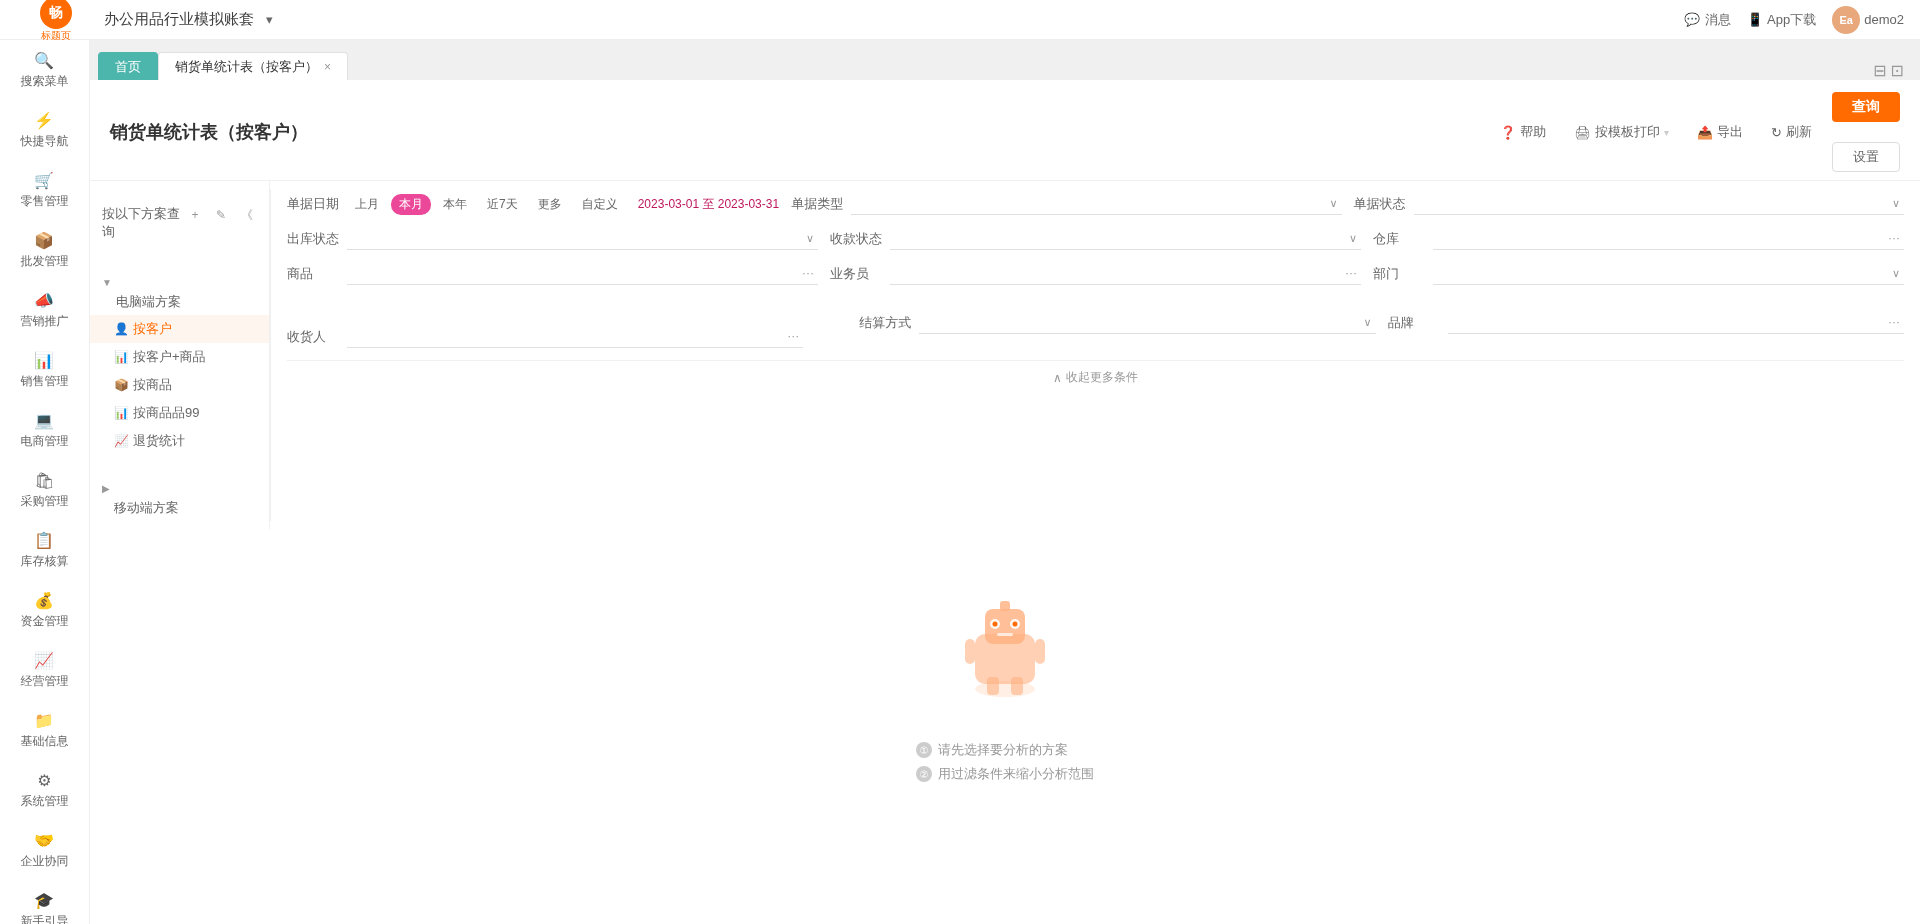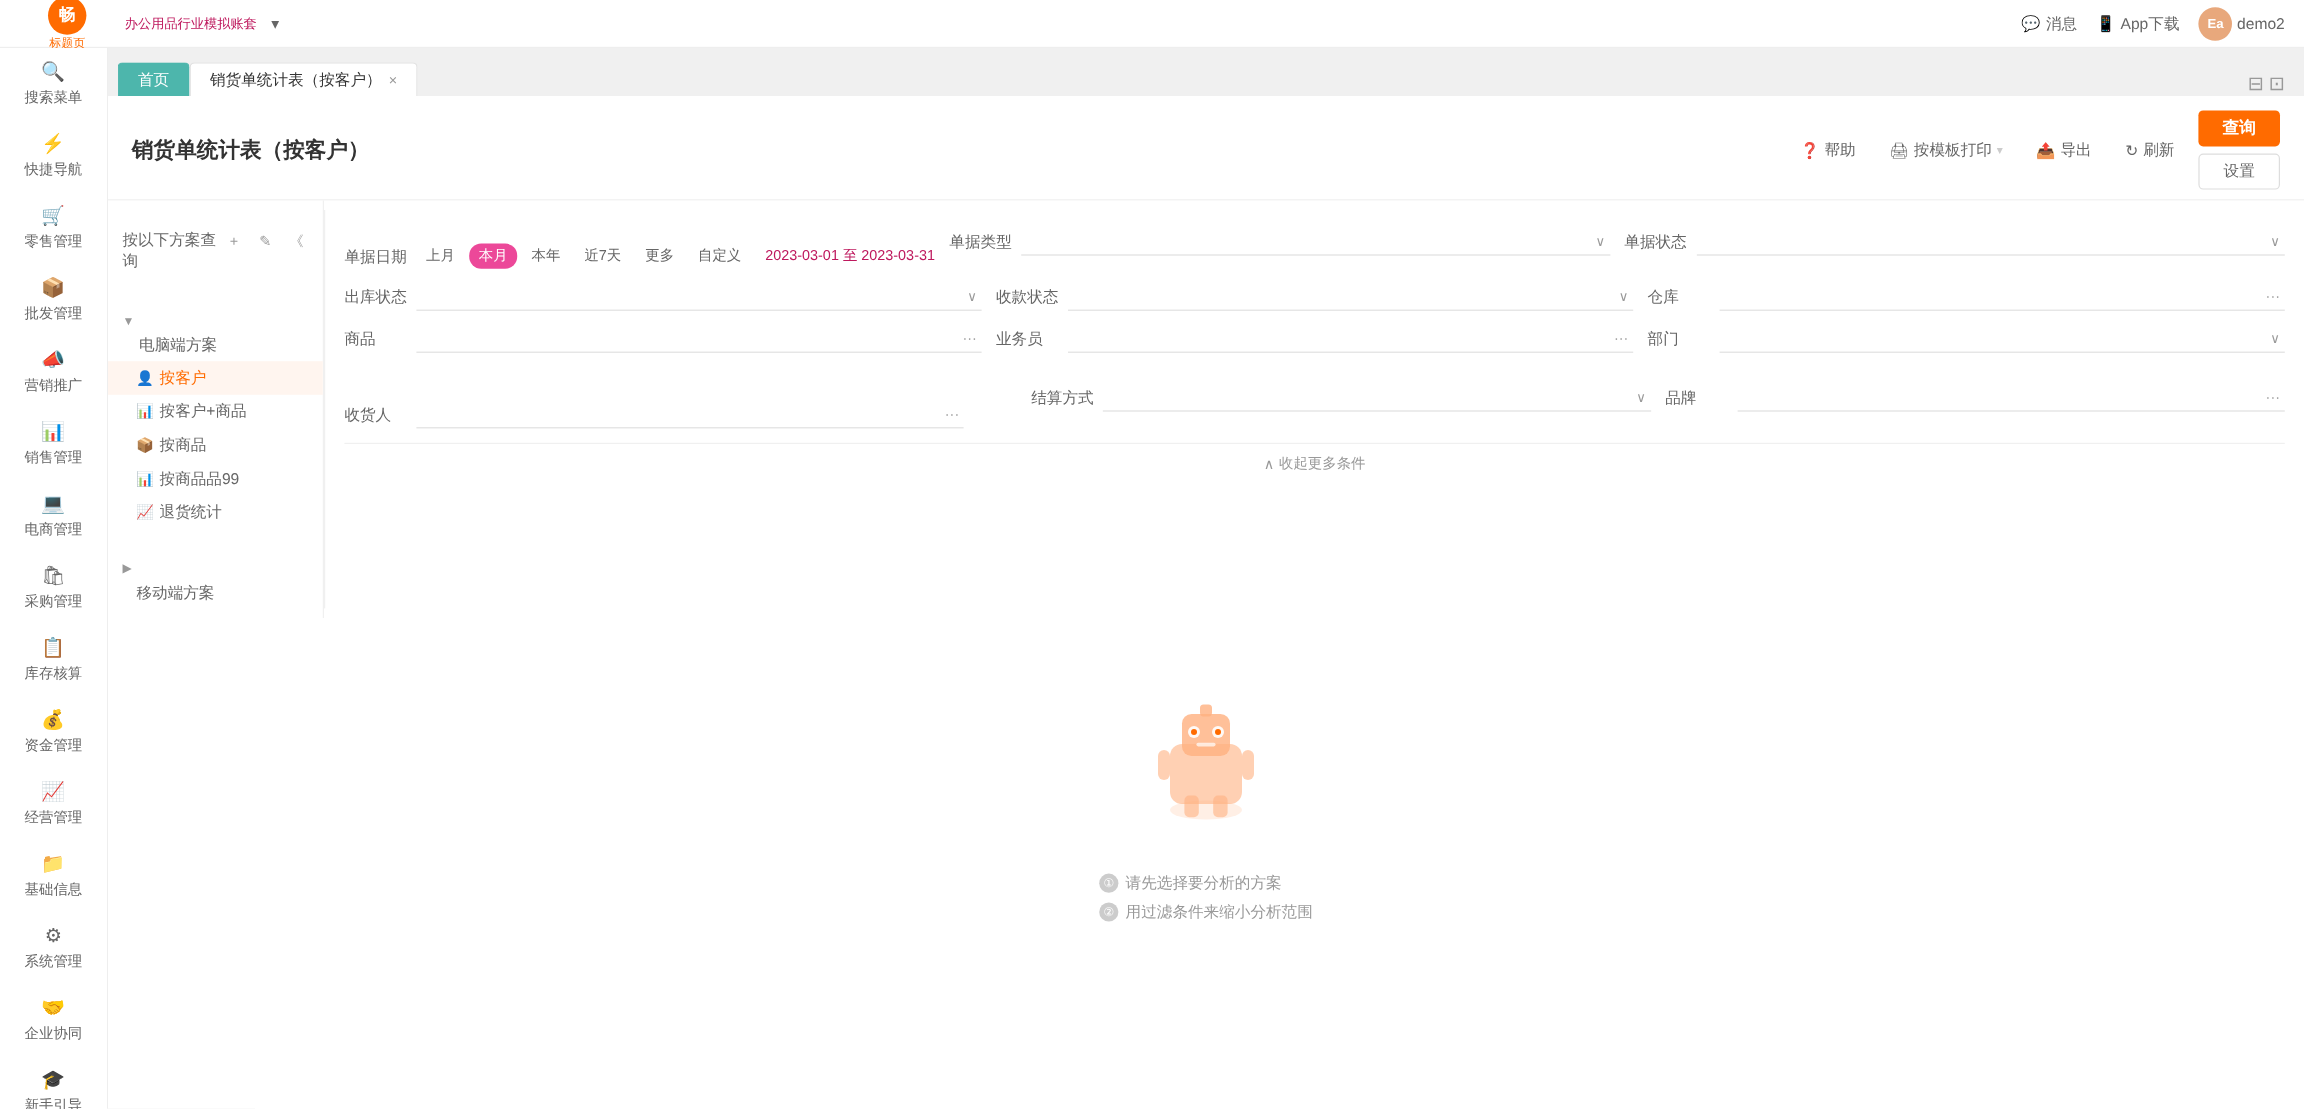--- a/index.html
+++ b/index.html
@@ -7,21 +7,21 @@
 
     
     .app-wrapper { display: flex; flex-direction: column; height: 924px; width: 1920px; }
 
     
     .top-bar { height: 40px; background: #fff; display: flex; align-items: center; justify-content: space-between; padding: 0 16px; border-bottom: 1px solid #eee; flex-shrink: 0; }
     .top-bar-left { display: flex; align-items: center; gap: 8px; }
     .logo-area { display: flex; flex-direction: column; align-items: center; justify-content: center; width: 80px; }
     .logo-icon { width: 32px; height: 32px; background: #ff6b00; border-radius: 50%; display: flex; align-items: center; justify-content: center; color: white; font-size: 14px; font-weight: bold; }
     .logo-text { font-size: 10px; color: #ff6b00; }
-    .top-bar-title { font-size: 11px; color: #be185d; }
+    .top-bar-title { font-size: 15px; color: #404040; }
     .top-bar-dropdown { color: #666; cursor: pointer; margin-left: 4px; }
     .top-bar-right { display: flex; align-items: center; gap: 16px; }
     .top-bar-action { display: flex; align-items: center; gap: 4px; color: #666; font-size: 13px; cursor: pointer; }
     .user-avatar { width: 28px; height: 28px; background: #e8a87c; border-radius: 50%; display: flex; align-items: center; justify-content: center; font-size: 11px; color: white; font-weight: bold; }
 
     
     .main-layout { display: flex; flex: 1; overflow: hidden; }
 
     
     .sidebar { width: 90px; background: #fff; border-right: 1px solid #eee; display: flex; flex-direction: column; flex-shrink: 0; overflow-y: auto; }
@@ -222,21 +222,21 @@
               <span style="font-size:10px;color:#ccc;">▾</span>
             </div>
             <div class="page-action-btn">
               <span>📤</span>
               <span>导出</span>
             </div>
             <div class="page-action-btn">
               <span>↻</span>
               <span>刷新</span>
             </div>
-            <div style="display:flex;flex-direction:column;gap:6px;justify-content:center;">
+            <div style="display:flex;flex-direction:column;gap:20px;justify-content:center;">
               <button class="query-btn">查询</button>
               <button class="settings-btn">设置</button>
             </div>
           </div>
         </div>
 
         <div class="filter-section">
 
           <div class="scheme-panel">
             <div class="scheme-header">
@@ -287,21 +287,21 @@
                 <span class="scheme-group-name">移动端方案</span>
               </div>
             </div>
           </div>
 
           <div class="vertical-divider"></div>
 
           <div class="filter-area">
 
             <div class="filter-row">
-              <div class="filter-group" style="flex:none;min-width:360px;margin-top:24px;">
+              <div class="filter-group" style="flex:none;min-width:360px;">
                 <span class="filter-label">单据日期</span>
                 <div class="date-filter">
                   <span class="date-tab">上月</span>
                   <span class="date-tab active">本月</span>
                   <span class="date-tab">本年</span>
                   <span class="date-tab">近7天</span>
                   <span class="date-tab">更多</span>
                   <span class="date-tab">自定义</span>
                   <span class="date-range" style="margin-left:8px;">2023-03-01 至 2023-03-31</span>
                 </div>

